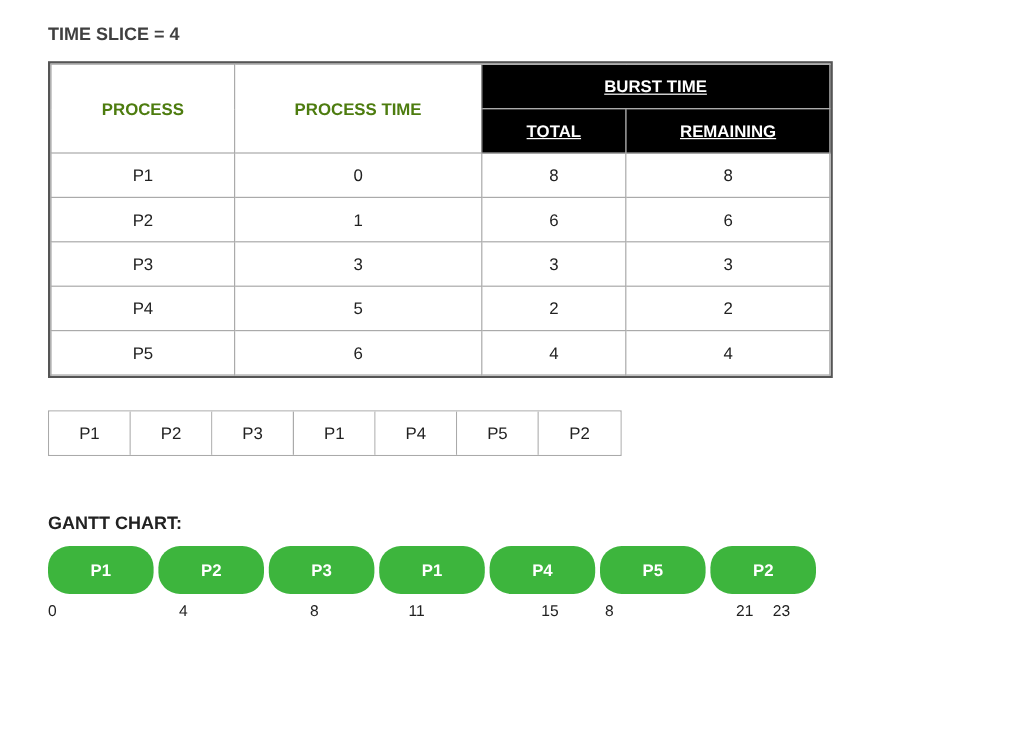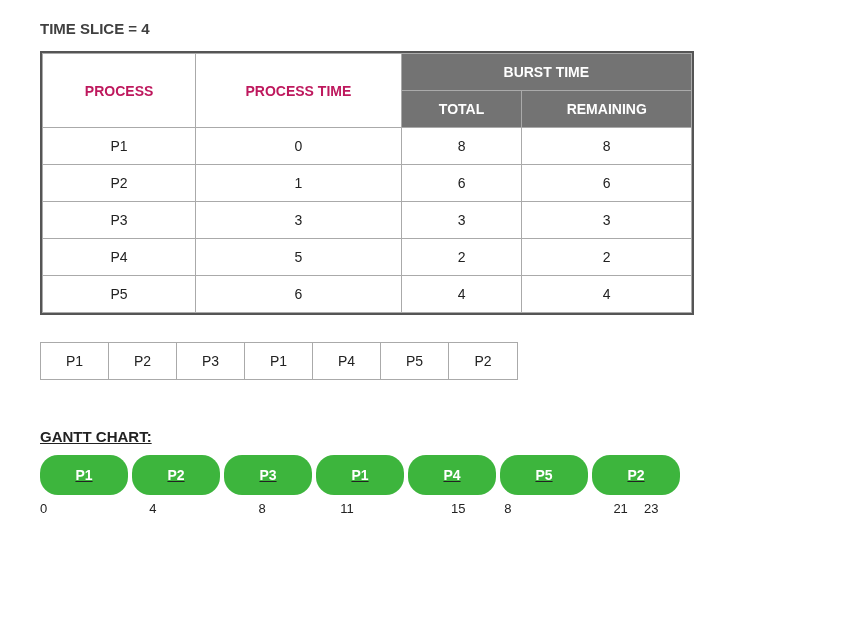--- a/index.html
+++ b/index.html
@@ -28,27 +28,28 @@
       border-collapse: collapse;
       min-width: 650px;
     }
     th, td {
       border: 1px solid #aaa;
       text-align: center;
       padding: 10px 20px;
       font-size: 14px;
     }
     .th-green {
-      background-color: #737373;
+      background-color: #000000;
       color: #fff;
       font-weight: bold;
+      text-decoration: underline;
     }
     .th-white {
       background-color: #fff;
-      color: #be185d;
+      color: #4d7c0f;
       font-weight: bold;
     }
     td {
       background: #fff;
       color: #222;
     }
 
     
     .section-label {
       font-weight: bold;
@@ -68,21 +69,21 @@
       font-size: 14px;
       background: #fff;
       text-align: center;
       min-width: 68px;
     }
     .queue-cell:last-child {
       border-right: none;
     }
 
     
-    .gantt-section { margin-top: 4px; text-decoration: underline; }
+    .gantt-section { margin-top: 4px; }
     .gantt-row {
       display: flex;
       align-items: center;
       gap: 4px;
       margin-bottom: 6px;
     }
     .gantt-block {
       background: #3db53d;
       color: #fff;
       font-weight: bold;

